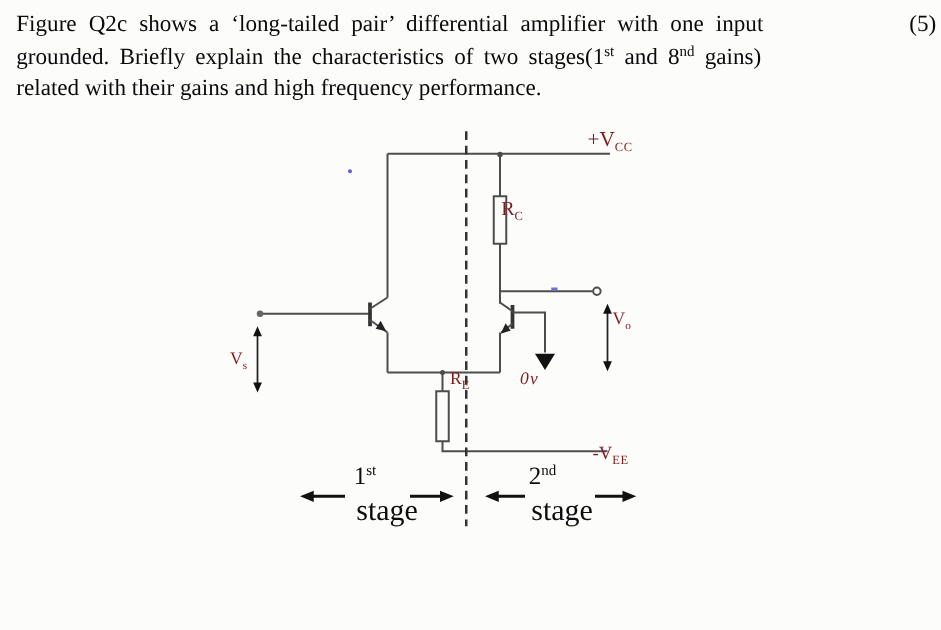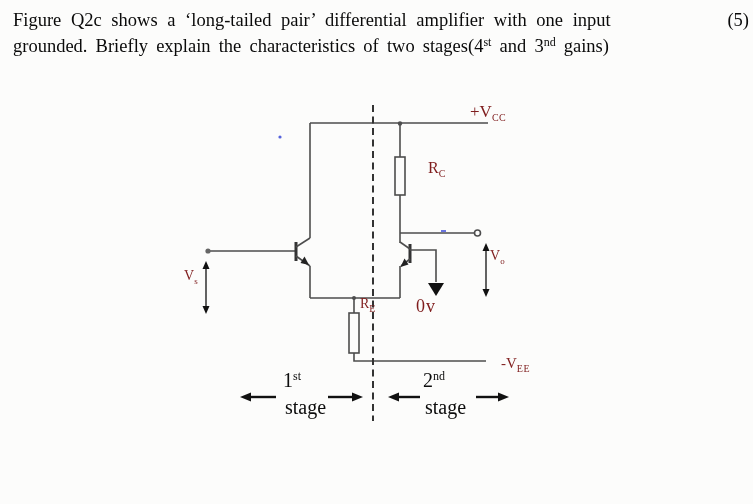--- a/index.html
+++ b/index.html
@@ -13,49 +13,50 @@
   .q-line1{display:flex;justify-content:space-between;}
   .q-line1 .main{word-spacing:5px;}
   .q-line2{word-spacing:3.5px;}
   sup.qsup{font-size:12px;vertical-align:6px;line-height:0;}
   
   svg.circuit{position:absolute;left:0;top:0;width:753px;height:504px;}
   
   .clabel{position:absolute;white-space:nowrap;color:#7f1d1d;}
   .clabel .sub{font-size:10px;vertical-align:-4px;letter-spacing:.5px;}
   .lbl-vcc{left:470px;top:102px;font-size:17px;}
-  .lbl-rc{left:428px;top:159px;font-size:16px;}
+  .lbl-rc{left:401px;top:159px;font-size:16px;}
   .lbl-re{left:360px;top:296px;font-size:14px;}
-  .lbl-0v{left:416px;top:296px;font-size:18px;letter-spacing:1px;}
-  .lbl-vee{left:501px;top:355px;font-size:15px;}
+  .lbl-0v{left:416px;top:296px;font-size:14px;letter-spacing:1px;font-style:italic;}
+  .lbl-vee{left:474px;top:355px;font-size:15px;}
   .lbl-vo{left:490px;top:248px;font-size:14px;}
-  .lbl-vs{left:184px;top:268px;font-size:14px;}
+  .lbl-vs{left:184px;top:280px;font-size:14px;}
   .lbl-vo .sub,.lbl-vs .sub{font-size:9px;vertical-align:-4px;}
   
   .stage-num{position:absolute;font-size:20px;color:#0d0d0d;}
   .stage-num sup{font-size:12px;vertical-align:7px;}
-  .stage-word{position:absolute;font-size:20px;color:#0d0d0d;}
+  .stage-word{position:absolute;font-size:24px;color:#0d0d0d;}
   .s1n{left:283px;top:369px;}
   .s1w{left:285px;top:396px;}
   .s2n{left:423px;top:369px;}
   .s2w{left:425px;top:396px;}
   
   .caption{position:absolute;left:305px;top:458px;font-size:19px;color:#0a0a0a;}
 </style>
 </head>
 <body>
 
 <div id="canvas">
 
   <div class="q-text">
     <div class="q-line q-line1">
       <span class="main">Figure Q2c shows a ‘long-tailed pair’ differential amplifier with one input</span>
       <span class="marks">(5)</span>
     </div>
-    <div class="q-line q-line2"><span>grounded. Briefly explain the characteristics of two stages(4</span><sup class="qsup">st</sup><span> and 3</span><sup class="qsup">nd</sup><span> gains)</span></div>
+    <div class="q-line q-line2"><span>grounded. Briefly explain the characteristics of two stages(1</span><sup class="qsup">st</sup><span> and 8</span><sup class="qsup">nd</sup><span> gains)</span></div>
+    <div class="q-line">related with their gains and high frequency performance.</div>
   </div>
 
   <svg class="circuit" viewBox="0 0 753 504">
     <g stroke="#4d4d4d" stroke-width="1.6" fill="none">
 
       <path d="M310,123 H488"></path>
       <path d="M310,123 V238"></path>
 
       <path d="M310,298 H400"></path>
 

